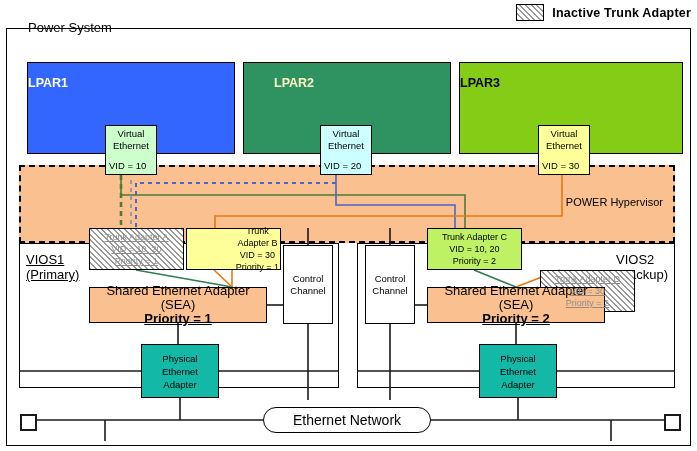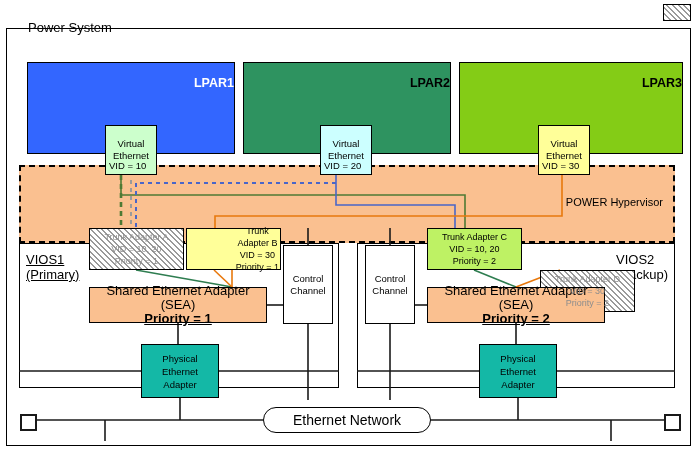--- a/index.html
+++ b/index.html
@@ -15,52 +15,52 @@
      background:
        repeating-linear-gradient(45deg,#9a9a9a 0 1.4px,#ffffff 1.4px 4px);}
   #legend .lbl{font-size:12.5px;font-weight:bold;letter-spacing:.2px;}
 
   
   #outer-frame{left:6px;top:28px;width:685px;height:418px;border:1.5px solid #000;background:#fff;}
   #power-system-label{left:28px;top:20px;font-size:13px;}
 
   
   .lpar{border:1.5px solid #000;}
-  .lpar .name{width:100%;text-align:right;font-size:12.5px;font-weight:bold;padding-top:13px;}
+  .lpar .name{width:100%;text-align:left;font-size:12.5px;font-weight:bold;padding-top:13px;}
   #lpar1{left:27px;top:62px;width:208px;height:92px;background:#3366ff;}
   #lpar1 .name{color:#fff;}
   #lpar2{left:243px;top:62px;width:208px;height:92px;background:#2e9360;}
-  #lpar2 .name{color:#000000;}
+  #lpar2 .name{color:#fef9c3;margin-left:30px;}
   #lpar3{left:459px;top:62px;width:224px;height:92px;background:#84cc16;}
   #lpar3 .name{color:#000;}
 
   
   #hypervisor{left:19px;top:165px;width:656px;height:78px;background:#fac090;
               border:2.5px dashed #000;}
   #hypervisor-label{right:34px;top:196px;font-size:11px;}
 
   
   .ve{border:1.5px solid #000;width:52px;height:50px;font-size:9.5px;line-height:12px;
-      display:flex;flex-direction:column;align-items:center;padding-top:12px;}
+      display:flex;flex-direction:column;align-items:center;padding-top:2px;}
   .ve .vid{position:absolute;bottom:2px;left:3px;font-size:9.5px;white-space:nowrap;}
   #ve1{left:105px;top:125px;background:#ccffcc;}
   #ve2{left:320px;top:125px;background:#ccffff;}
   #ve3{left:538px;top:125px;background:#ffff99;}
 
   
   .vios-frame{border:1.5px solid #000;background:transparent;}
   #vios1-frame{left:19px;top:243px;width:320px;height:145px;}
   #vios2-frame{left:357px;top:243px;width:318px;height:145px;}
   .vios-label{font-size:13px;line-height:15px;}
   #vios1-label{left:26px;top:252px;text-decoration:underline;}
   #vios2-label{left:616px;top:252px;text-align:left;}
 
   
   .adapter{border:1.5px solid #000;font-size:9px;line-height:12px;}
-  .inactive{background:#fff;position:relative;color:#8d8d8d;}
+  .inactive{background:#fff;position:relative;color:#8d8d8d;text-decoration:underline;}
   .inactive::before{content:"";position:absolute;inset:0;
      background:repeating-linear-gradient(45deg,#9a9a9a 0 1.4px,#ffffff 1.4px 4px);}
   .inactive .txt{position:relative;z-index:2;width:100%;}
   #trunkA{left:89px;top:228px;width:95px;height:42px;}
   #trunkB{left:186px;top:228px;width:95px;height:42px;background:#ffff99;padding-left:48px;}
   #trunkC{left:427px;top:228px;width:95px;height:42px;background:#bef264;}
   #trunkD{left:540px;top:228px;width:95px;height:42px;align-items:flex-end;}
 
   .cc{border:1.5px solid #000;background:#fff;font-size:9.5px;line-height:12px;}
   #cc1{left:283px;top:245px;width:50px;height:79px;}
@@ -81,20 +81,21 @@
   
   .endsq{position:absolute;width:13px;height:13px;border:2px solid #1a1a1a;background:#fff;}
 
   svg.overlay{position:absolute;left:0;top:0;width:697px;height:451px;pointer-events:none;}
 </style>
 </head>
 <body>
 
 <div class="abs" id="legend">
   <span class="swatch"></span>
+  <span class="lbl">Inactive Trunk Adapter</span>
 </div>
 
 <div class="abs" id="outer-frame"></div>
 <div class="abs" id="power-system-label">Power System</div>
 
 <div class="abs lpar" id="lpar1">
   <div class="name">LPAR1</div>
 </div>
 <div class="abs lpar" id="lpar2">
   <div class="name">LPAR2</div>

